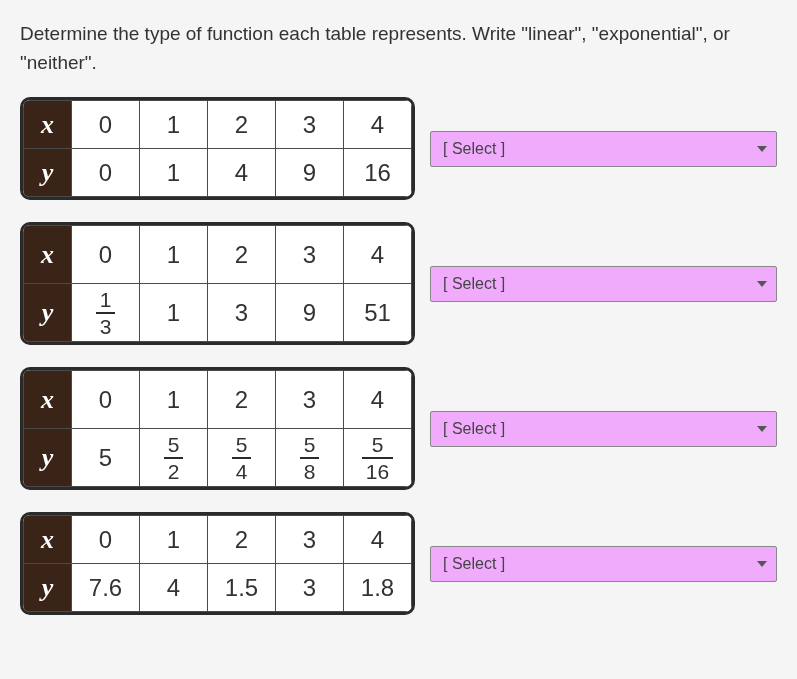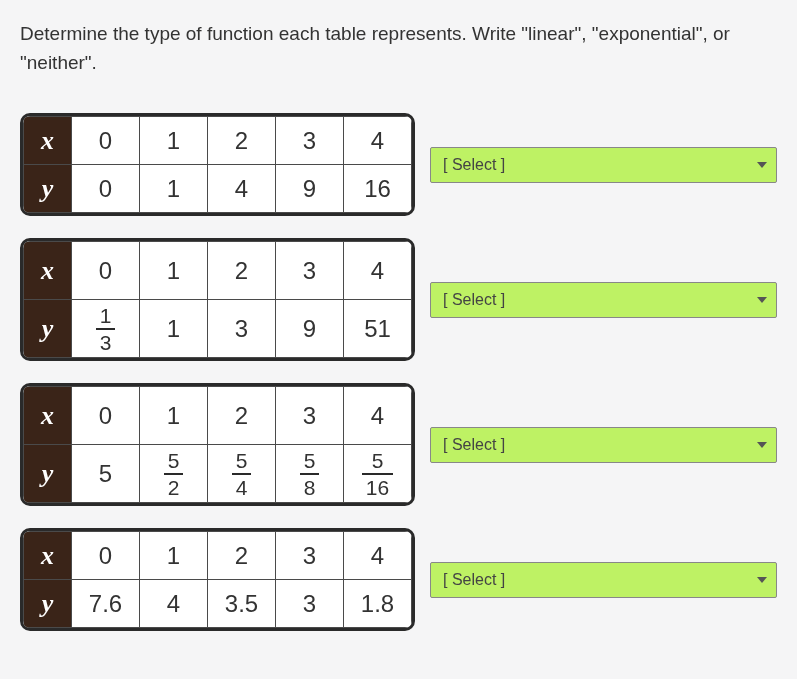--- a/index.html
+++ b/index.html
@@ -7,21 +7,21 @@
       font-family: Arial, sans-serif;
       background: #f5f5f6;
       padding: 20px;
       width: 797px;
       color: #333;
     }
     .instruction {
       font-size: 19px;
       color: #333;
       line-height: 1.5;
-      margin-bottom: 36px;
+      margin-bottom: 20px;
     }
     .row-item {
       display: flex;
       align-items: center;
       margin-bottom: 22px;
       gap: 15px;
     }
     .data-table {
       border: 3px solid #2a2a2a;
       border-radius: 10px;
@@ -60,21 +60,21 @@
     .frac .num { display:block; border-bottom: 2px solid #2a2a2a; padding: 0 4px 2px; }
     .frac .den { display:block; padding: 2px 4px 0; }
     .tall td { height: 58px; }
     .select-wrap {
       flex: 1;
       position: relative;
     }
     .select-box {
       width: 100%;
       border: 1px solid #888;
-      background: #bef264;
+      background: #f0abfc;
       padding: 8px 30px 8px 12px;
       font-size: 16px;
       color: #444;
       border-radius: 2px;
       position: relative;
       cursor: pointer;
     }
     .select-wrap::after {
       content: "";
       position: absolute;
@@ -184,21 +184,21 @@
               <td>0</td>
               <td>1</td>
               <td>2</td>
               <td>3</td>
               <td>4</td>
             </tr>
             <tr>
               <td class="hcell">y</td>
               <td>7.6</td>
               <td>4</td>
-              <td>3.5</td>
+              <td>1.5</td>
               <td>3</td>
               <td>1.8</td>
             </tr>
           </tbody>
         </table>
       </div>
       <div class="select-wrap">
         <div class="select-box">[ Select ]</div>
       </div>
     </div>

